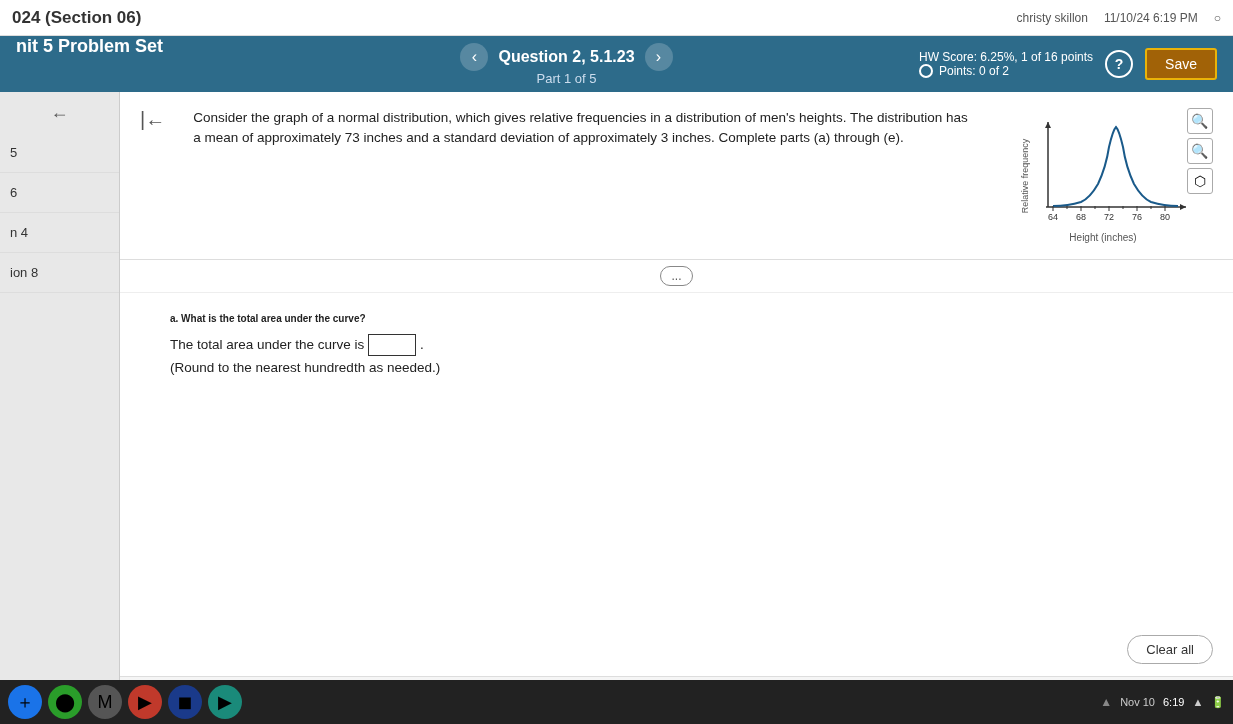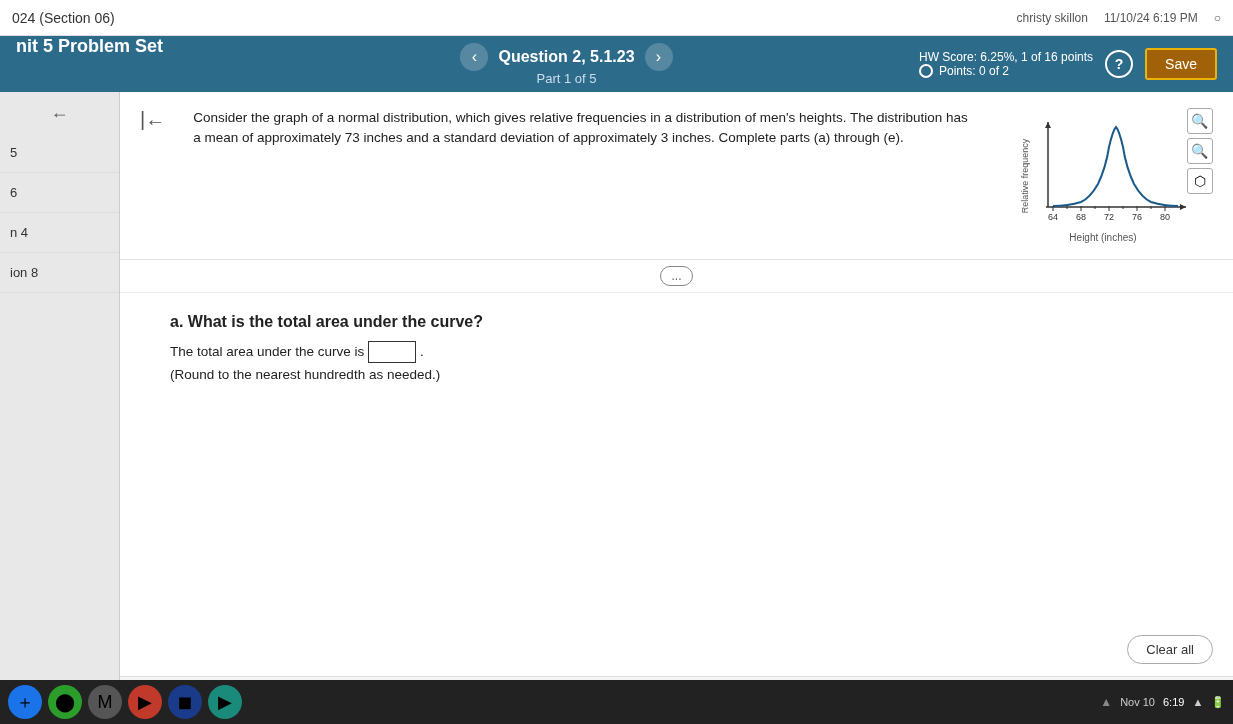--- a/index.html
+++ b/index.html
@@ -17,21 +17,21 @@
       background: #fff;
       height: 36px;
       display: flex;
       align-items: center;
       justify-content: space-between;
       padding: 0 12px;
       border-bottom: 1px solid #ddd;
       font-size: 13px;
       color: #333;
     }
-    .top-bar-left { font-weight: normal; font-size: 14px; }
+    .top-bar-left { font-weight: bold; font-size: 17px; }
     .top-bar-right { display: flex; align-items: center; gap: 16px; color: #555; font-size: 12px; }
 
     
     .nav-bar {
       background: #2d6b8a;
       height: 56px;
       display: flex;
       padding: 0 16px;
       position: relative;
     }
@@ -208,21 +208,21 @@
       margin-top: 4px;
       position: relative;
     }
 
     
     .question-part {
       padding: 20px 30px 20px 50px;
     }
     .question-label {
       font-weight: bold;
-      font-size: 16px;
+      font-size: 10px;
       color: #222;
       margin-bottom: 10px;
     }
     .question-body {
       font-size: 13.5px;
       color: #222;
       line-height: 1.7;
     }
     .answer-input {
       display: inline-block;

